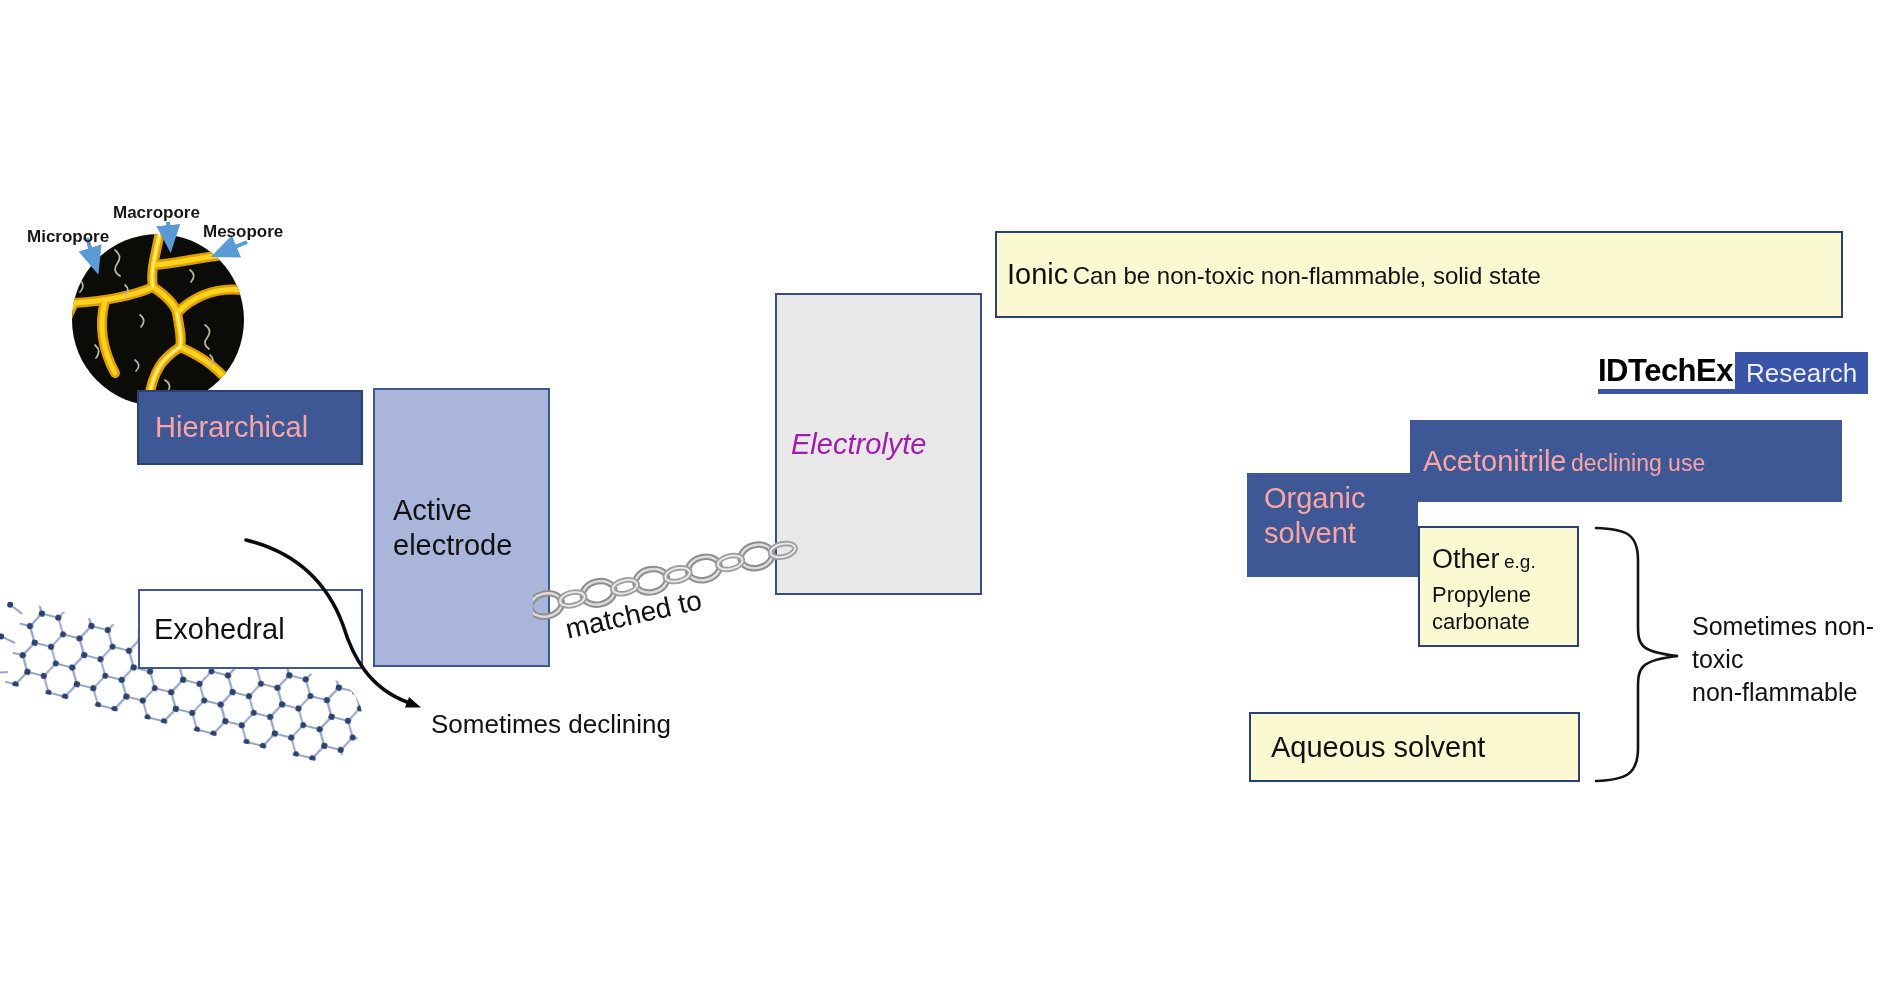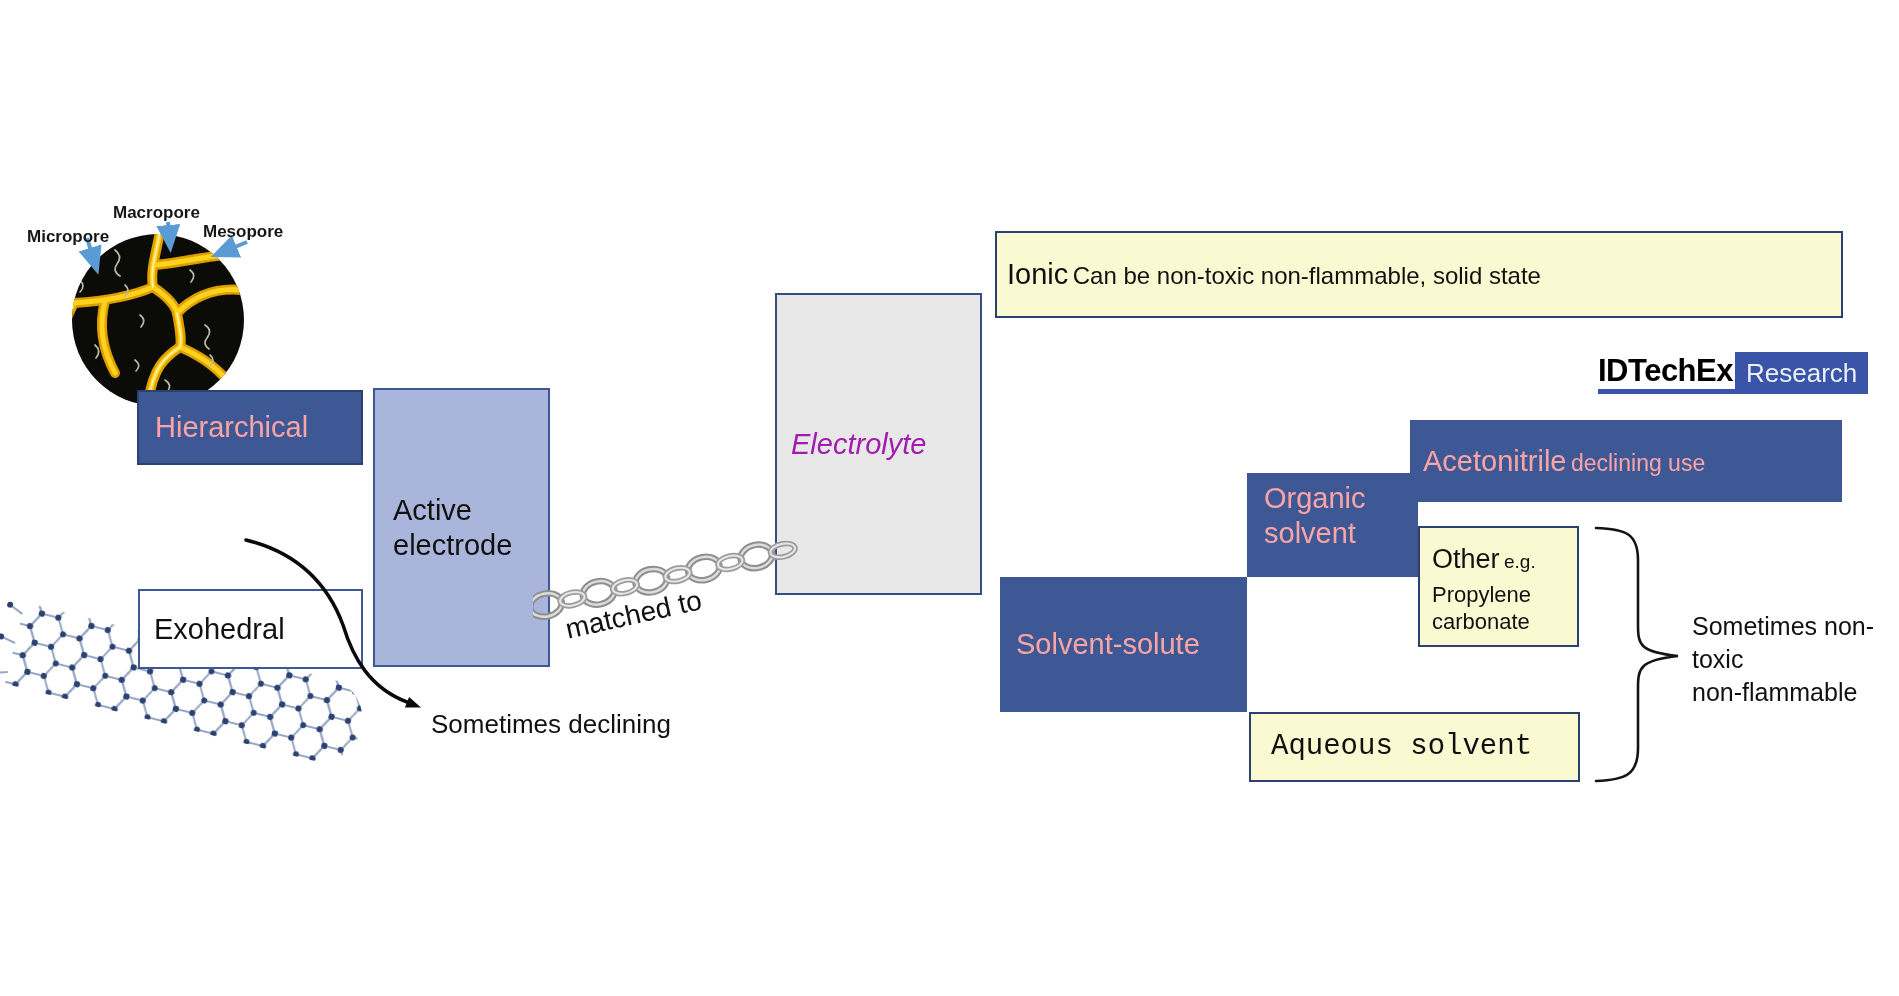--- a/index.html
+++ b/index.html
@@ -161,33 +161,30 @@
     <div class="nowrap">
       <span class="t1">Acetonitrile</span>
       <span class="sub">declining use</span>
     </div>
   </div>
 
   <div class="box dark" style="left:1247px;top:473px;width:171px;height:104px;padding-left:17px;justify-content:flex-start;padding-top:8px;">
     <div class="lbl">Organic solvent</div>
   </div>
 
-  <div class="box dark" style="left:1000px;top:577px;width:247px;height:135px;padding-left:16px;">
-    <div class="lbl nowrap">Solvent-solute</div>
-  </div>
 
   <div class="box yellow" style="left:1418px;top:526px;width:161px;height:121px;padding:16px 10px 0 12px;justify-content:flex-start;">
     <div class="nowrap">
       <span style="font-size:27px;">Other</span>
       <span style="font-size:19px;">e.g.</span>
     </div>
     <div style="font-size:22px;line-height:27px;margin-top:6px;">Propylene carbonate</div>
   </div>
 
-  <div class="box yellow" style="left:1249px;top:712px;width:331px;height:70px;padding-left:20px;font-family:Liberation Mono, monospace;">
+  <div class="box yellow" style="left:1249px;top:712px;width:331px;height:70px;padding-left:20px;">
     <div class="lbl nowrap">Aqueous solvent</div>
   </div>
 
   <svg class="abs" style="left:533px;top:518px;" width="270" height="120" viewBox="0 0 270 120">
     <g transform="translate(13,87) rotate(-13)" fill="none">
       <g stroke="#8E8E8E" stroke-width="6.5">
         <ellipse cx="0" cy="0" rx="16" ry="11.5"></ellipse>
         <ellipse cx="54" cy="0" rx="16" ry="11.5"></ellipse>
         <ellipse cx="108" cy="0" rx="16" ry="11.5"></ellipse>
         <ellipse cx="162" cy="0" rx="16" ry="11.5"></ellipse>

